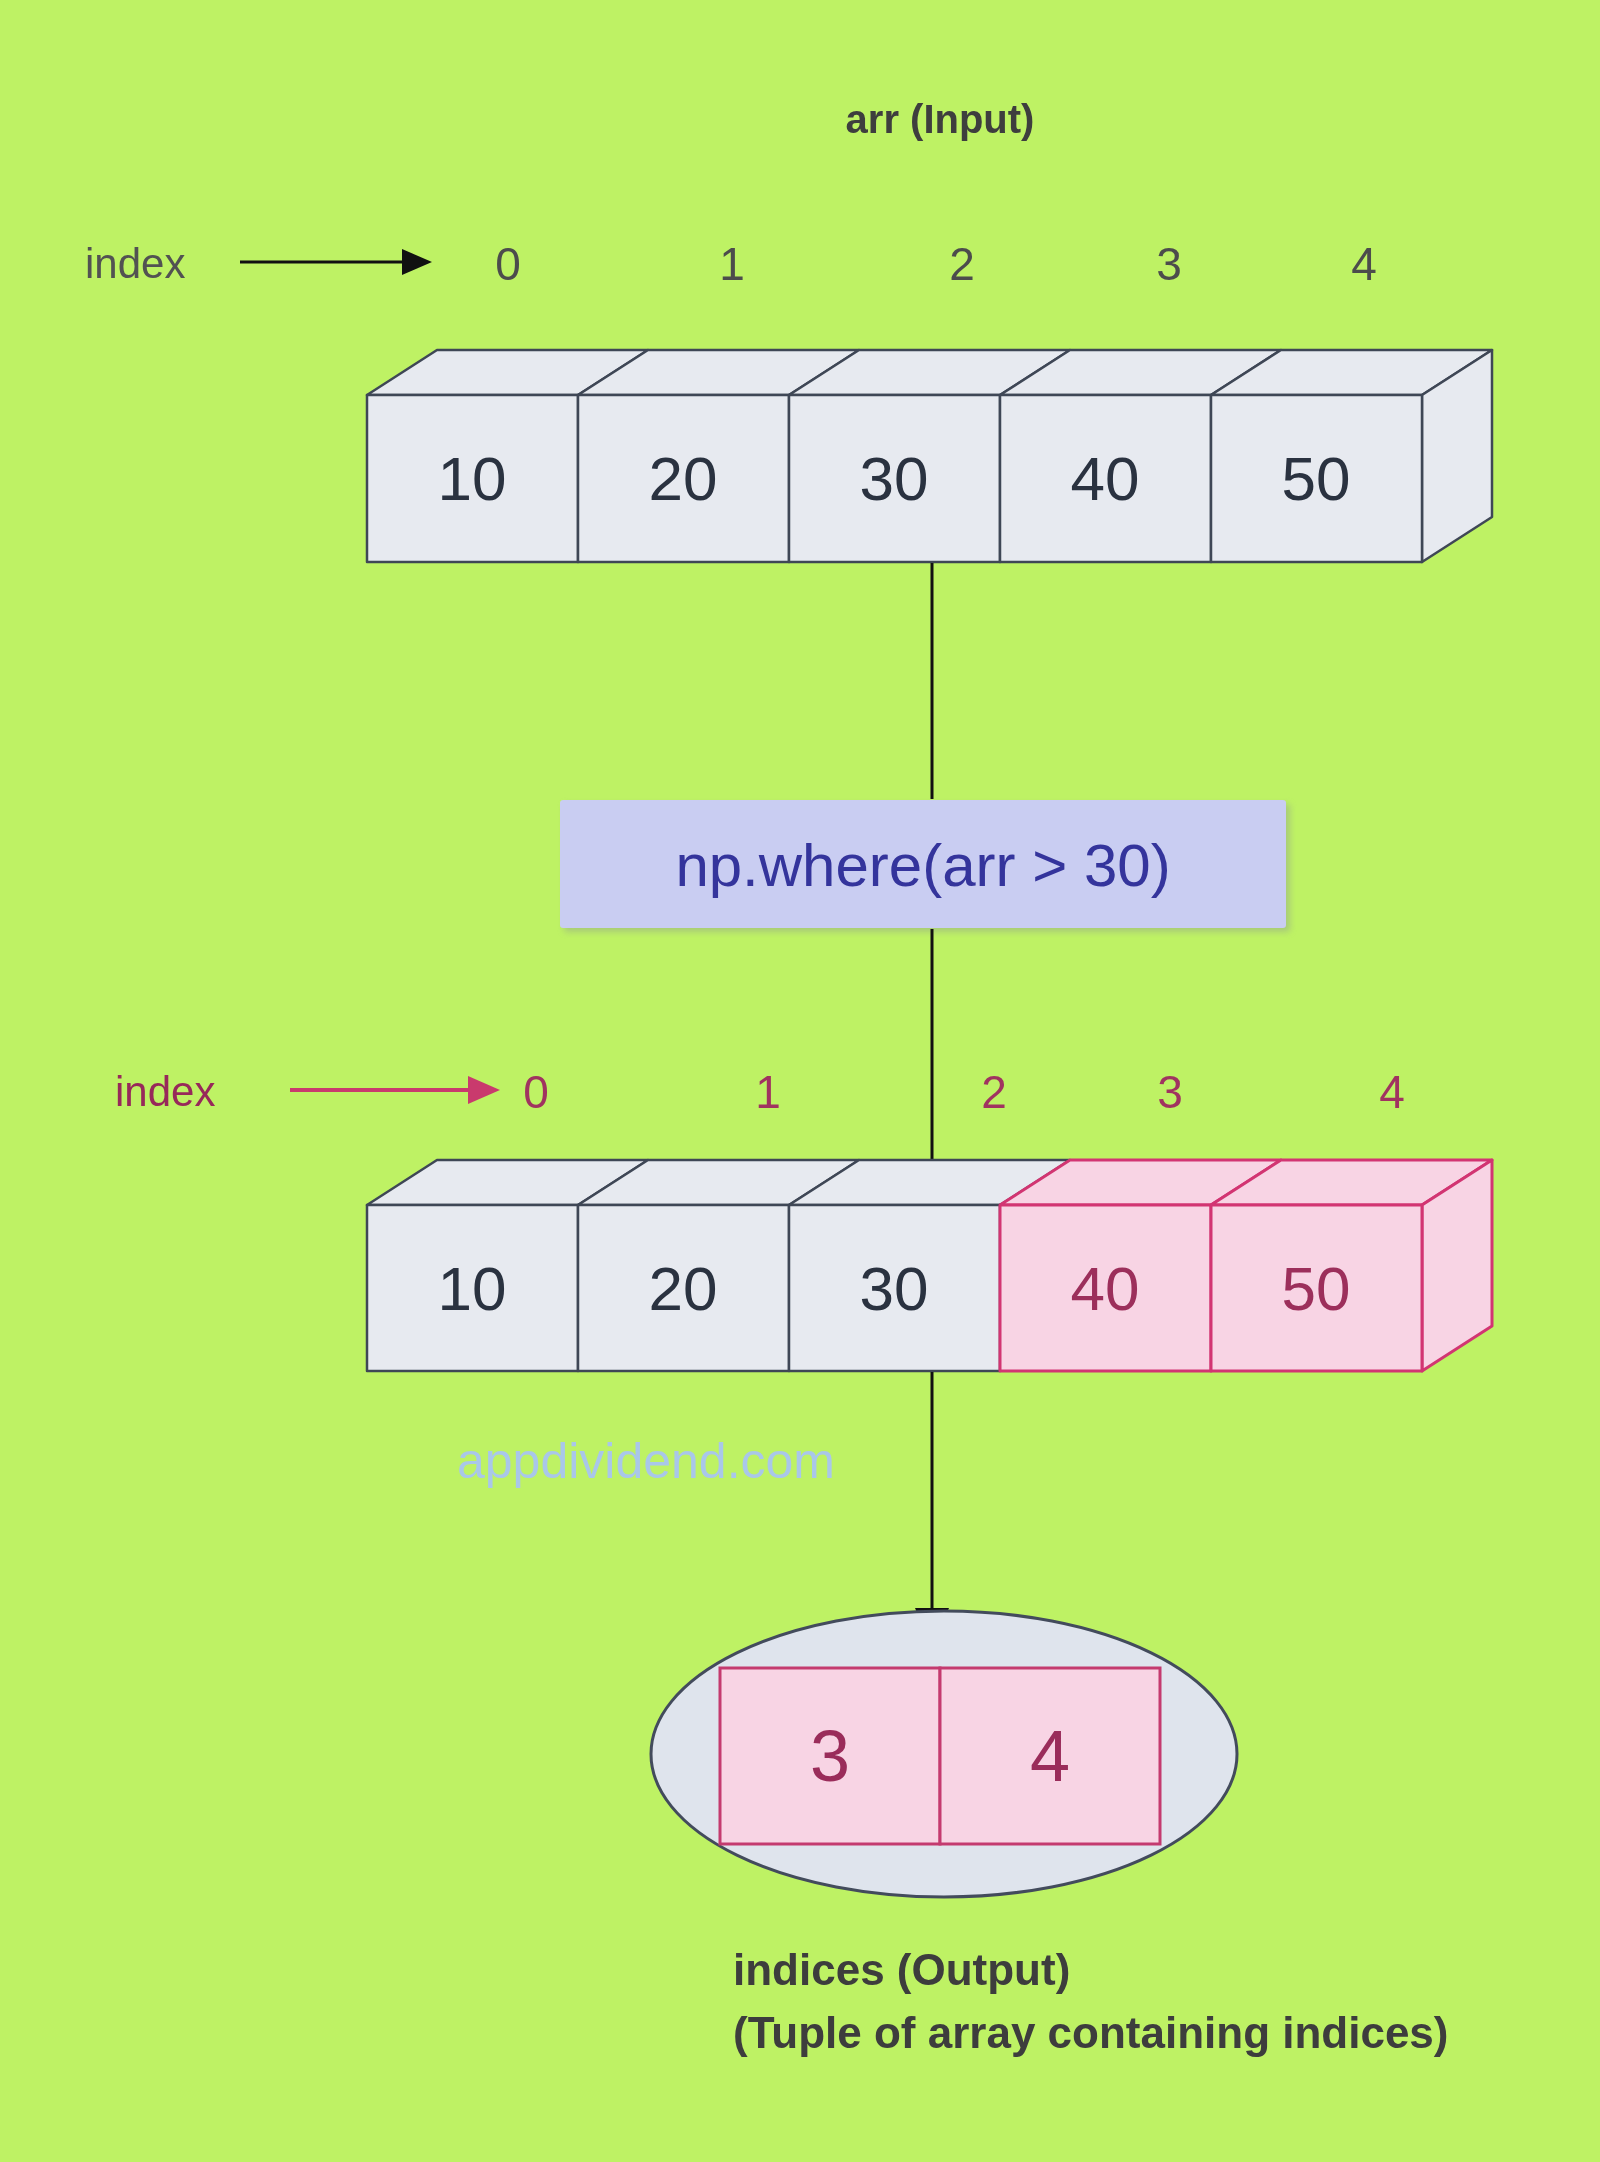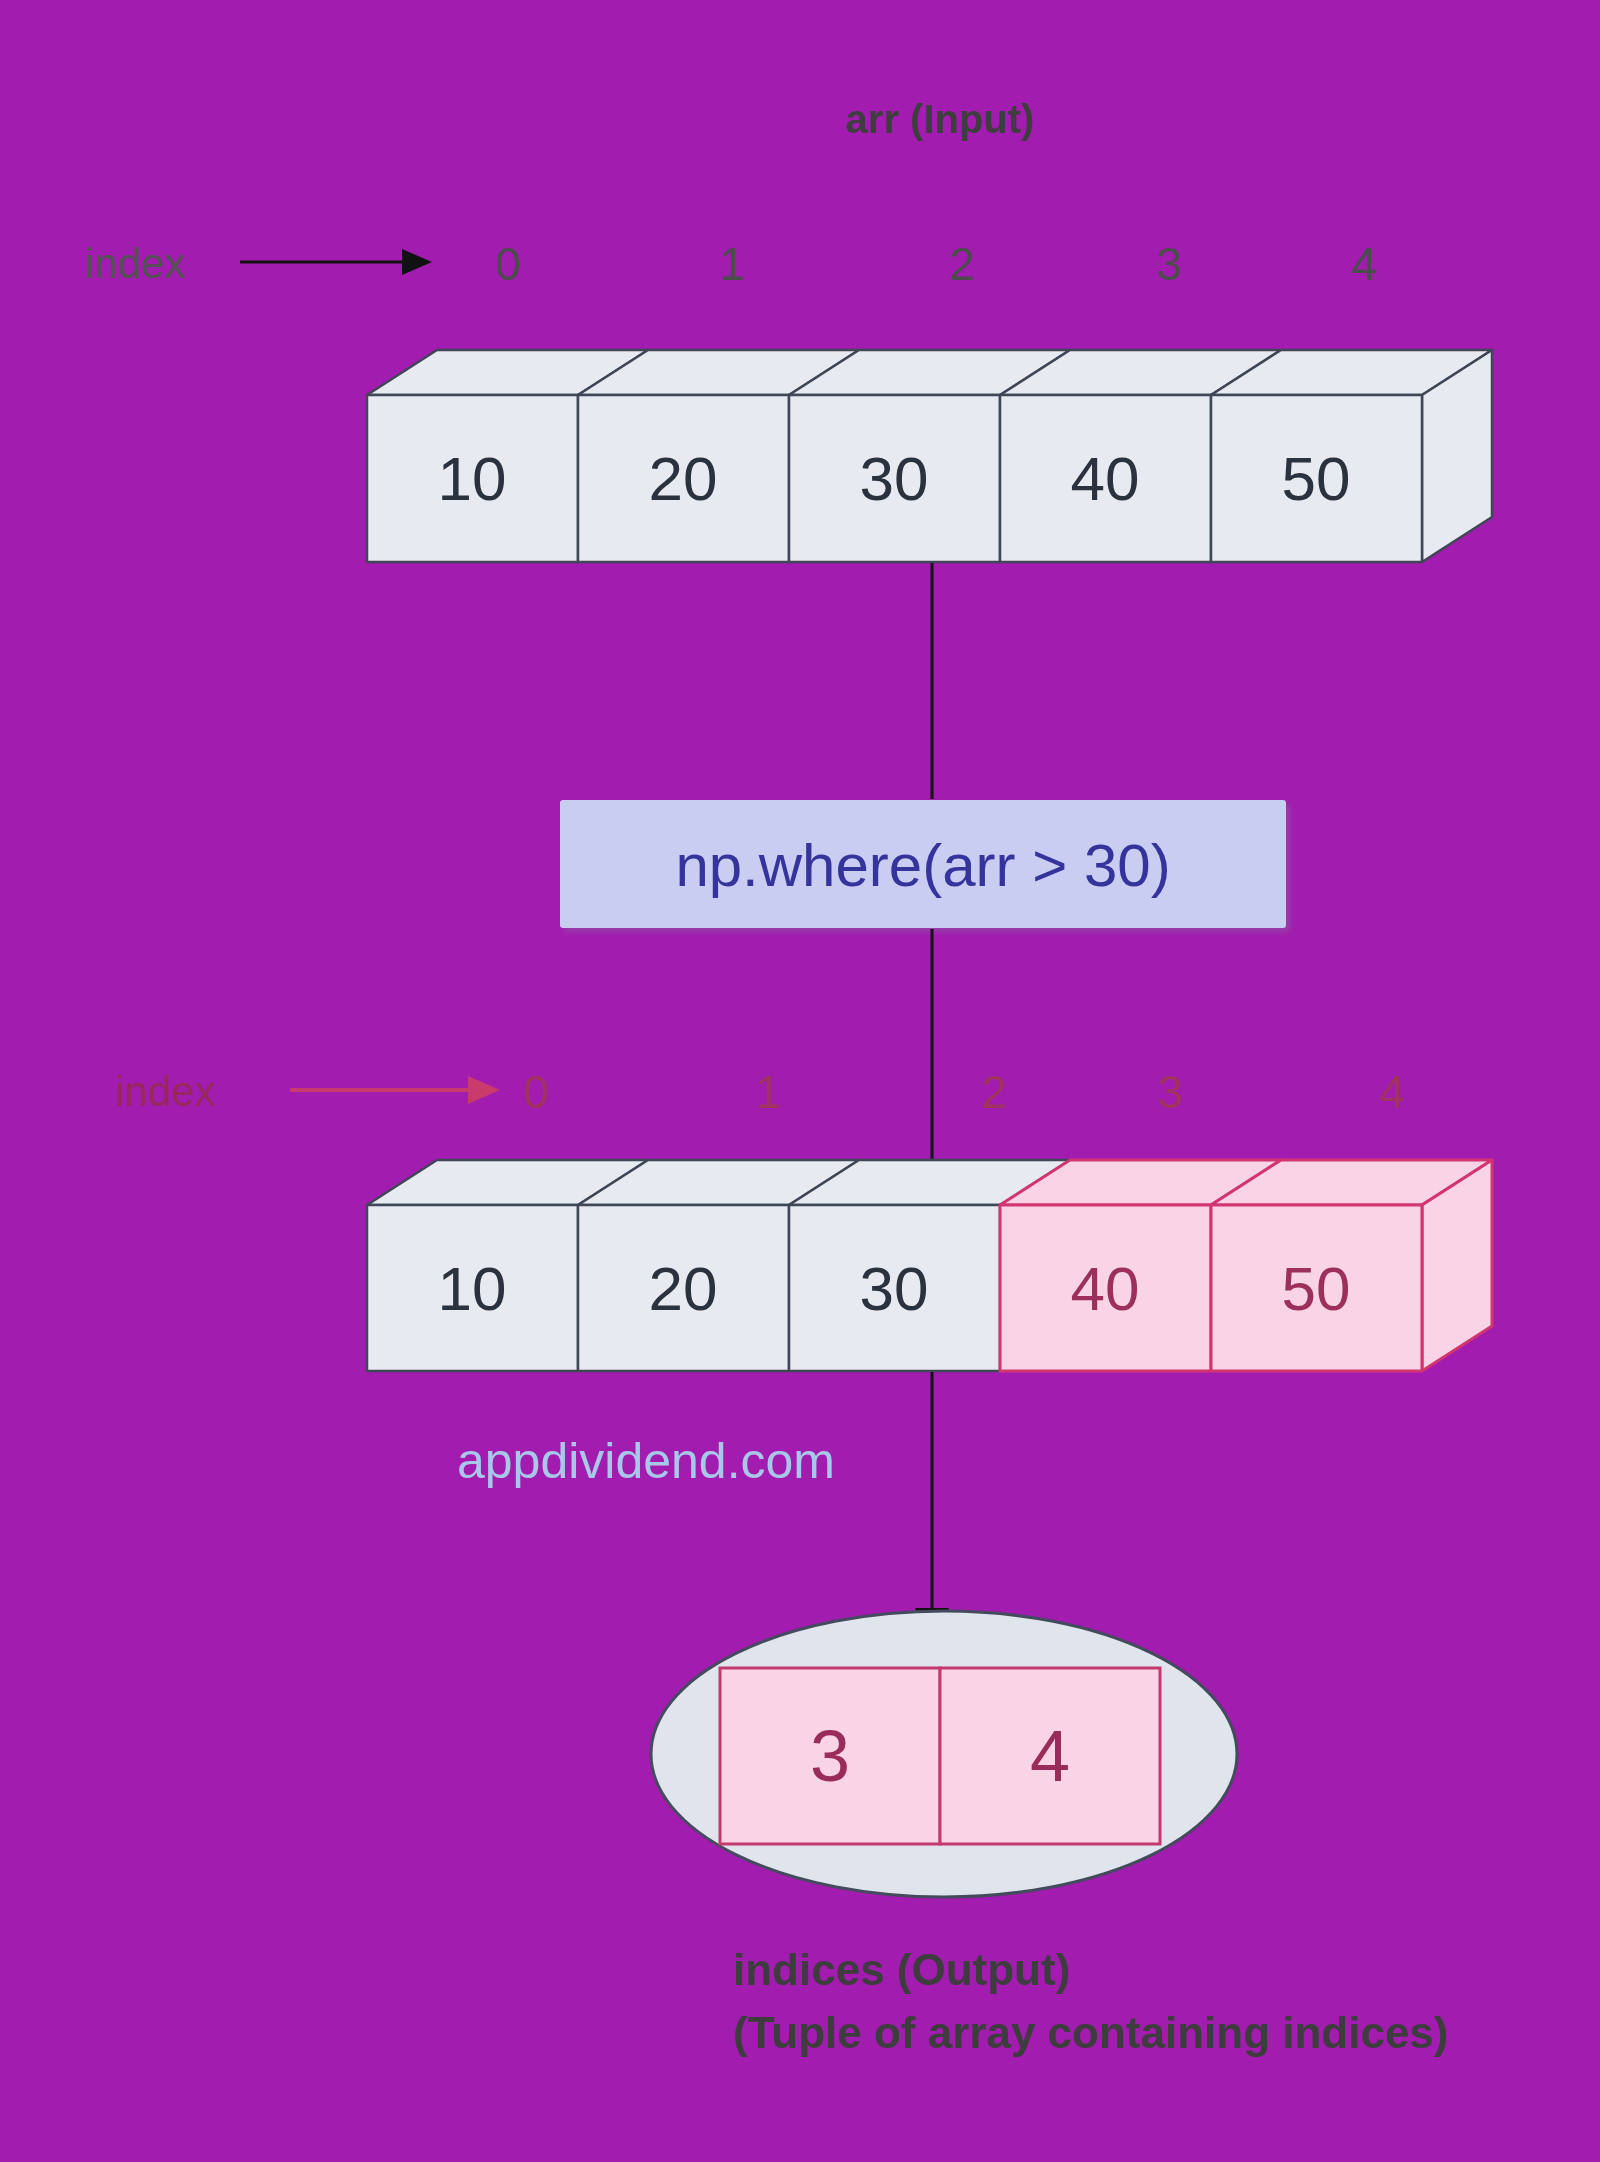--- a/index.html
+++ b/index.html
@@ -1,16 +1,16 @@
 <!DOCTYPE html>
 <html><head>
 <meta charset="utf-8">
 <style>
   html,body{margin:0;padding:0;background:#ffffff;}
-  .canvas{position:relative;width:1600px;height:2162px;background:#a21caf;overflow:hidden;}
+  .canvas{position:relative;width:1600px;height:2162px;background:#bef264;overflow:hidden;}
   svg{display:block;}
   .t{font-family:"Liberation Sans","DejaVu Sans",sans-serif;}
   
   .face-g{fill:#e7eaf0;stroke:#3f4756;stroke-width:2.5;stroke-linejoin:round;}
   .face-p{fill:#f8d4e4;stroke:#d23572;stroke-width:3;stroke-linejoin:round;}
   .val-g{fill:#2a3240;font-size:62px;font-weight:500;text-anchor:middle;}
   .val-p{fill:#9c2f5b;font-size:62px;font-weight:500;text-anchor:middle;}
   .idx-top{fill:#4c4c4c;font-size:46px;text-anchor:middle;}
   .idx-bot{fill:#a03360;font-size:46px;text-anchor:middle;}
   .lbl-top{fill:#525252;font-size:42px;}

